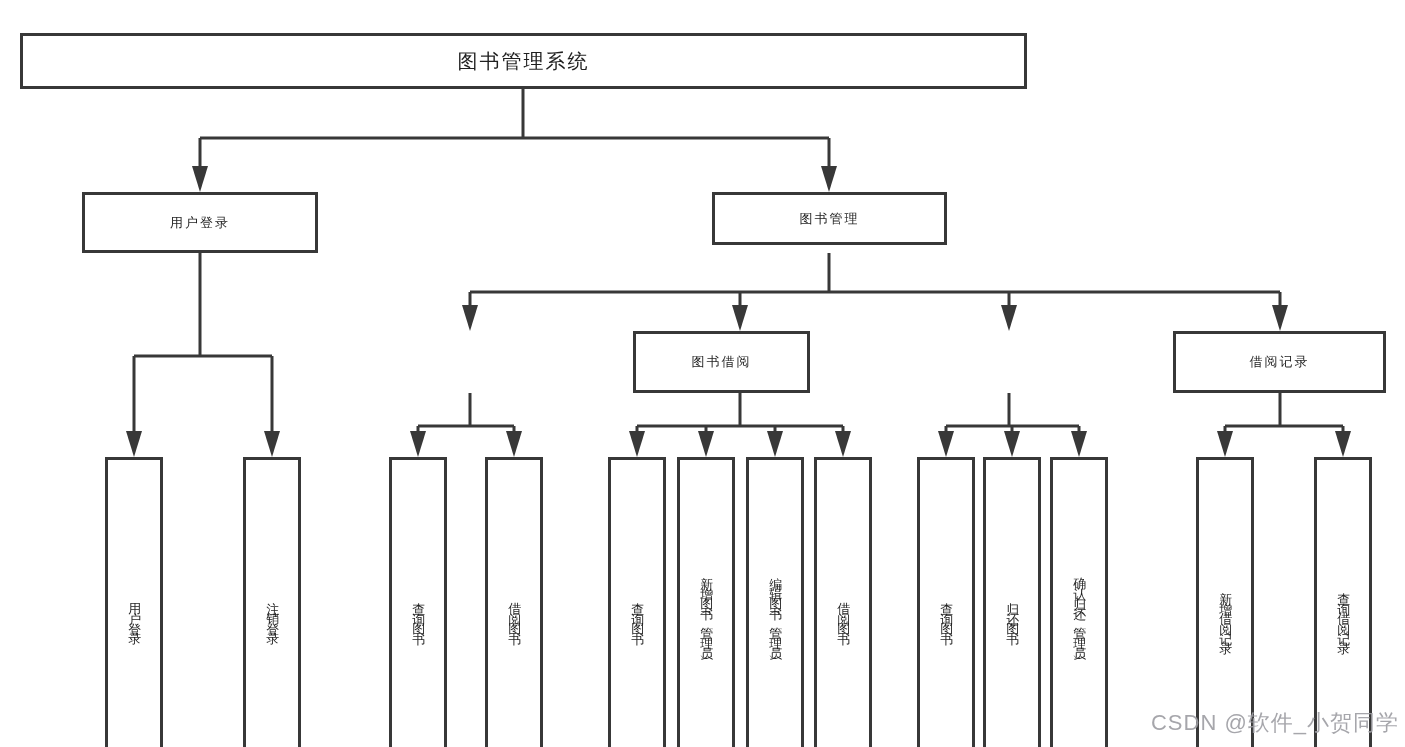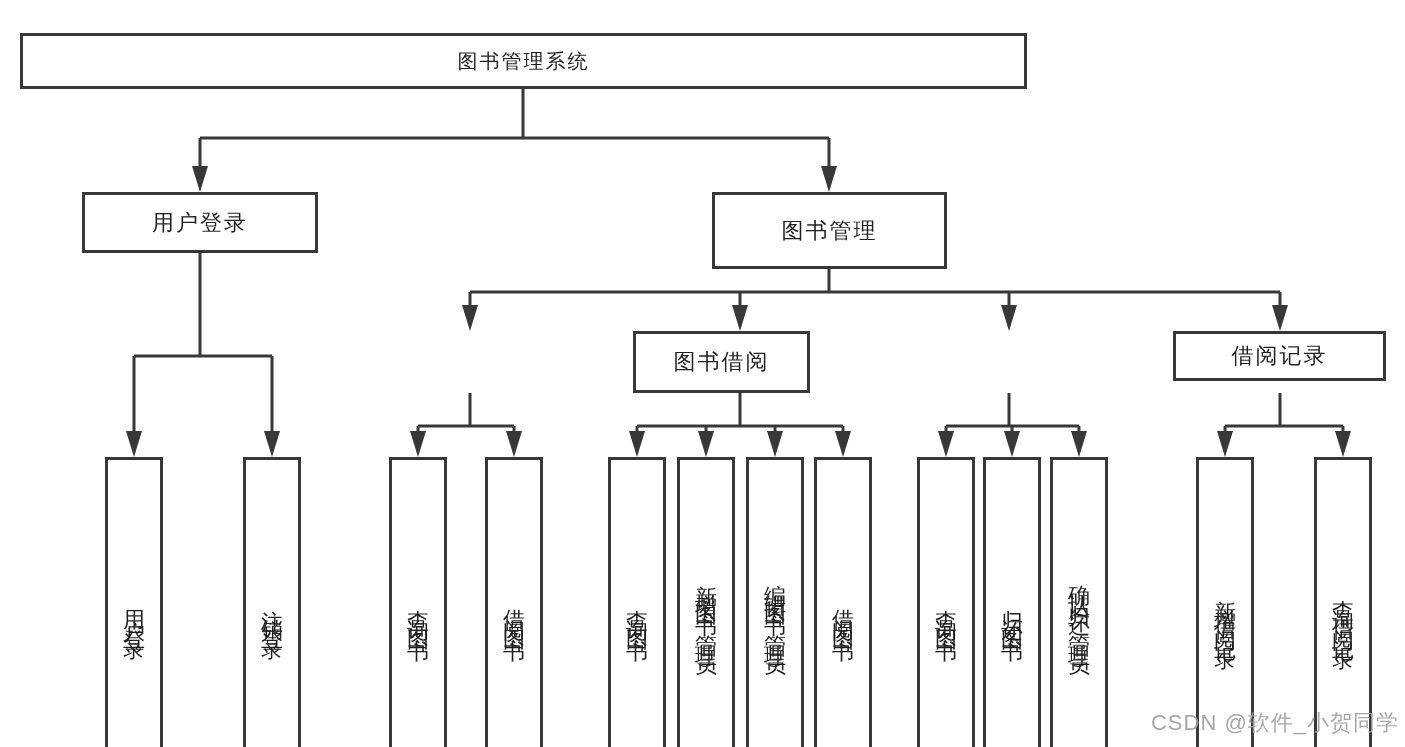--- a/index.html
+++ b/index.html
@@ -26,21 +26,21 @@
   }
   .node {
     position: absolute;
     box-sizing: border-box;
     border: 3px solid #383838;
     background: #ffffff;
     display: flex;
     align-items: center;
     justify-content: center;
     color: #1f1f1f;
-    font-size: 22px;
+    font-size: 13px;
     letter-spacing: 2px;
     z-index: 2;
   }
   .node.root {
     font-size: 20px;
   }
   .node.tall .vtext {
     writing-mode: vertical-lr;
     text-orientation: mixed;
     letter-spacing: 10px;
@@ -104,28 +104,28 @@
     </g>
   </svg>
 
   <div class="node root" style="left:20px;top:13px;width:1007px;height:56px">
     <span>图书管理系统</span>
   </div>
 
   <div class="node" style="left:82px;top:172px;width:236px;height:61px">
     <span>用户登录</span>
   </div>
-  <div class="node" style="left:712px;top:172px;width:235px;height:77px">
+  <div class="node" style="left:712px;top:172px;width:235px;height:53px">
     <span>图书管理</span>
   </div>
 
   <div class="node" style="left:633px;top:311px;width:177px;height:62px">
     <span>图书借阅</span>
   </div>
-  <div class="node" style="left:1173px;top:311px;width:213px;height:50px">
+  <div class="node" style="left:1173px;top:311px;width:213px;height:62px">
     <span>借阅记录</span>
   </div>
 
   <div class="node tall" style="left:105px;top:437px;width:58px;height:299px">
     <span class="vtext">用户登录</span>
   </div>
   <div class="node tall" style="left:243px;top:437px;width:58px;height:299px">
     <span class="vtext">注销登录</span>
   </div>
 

